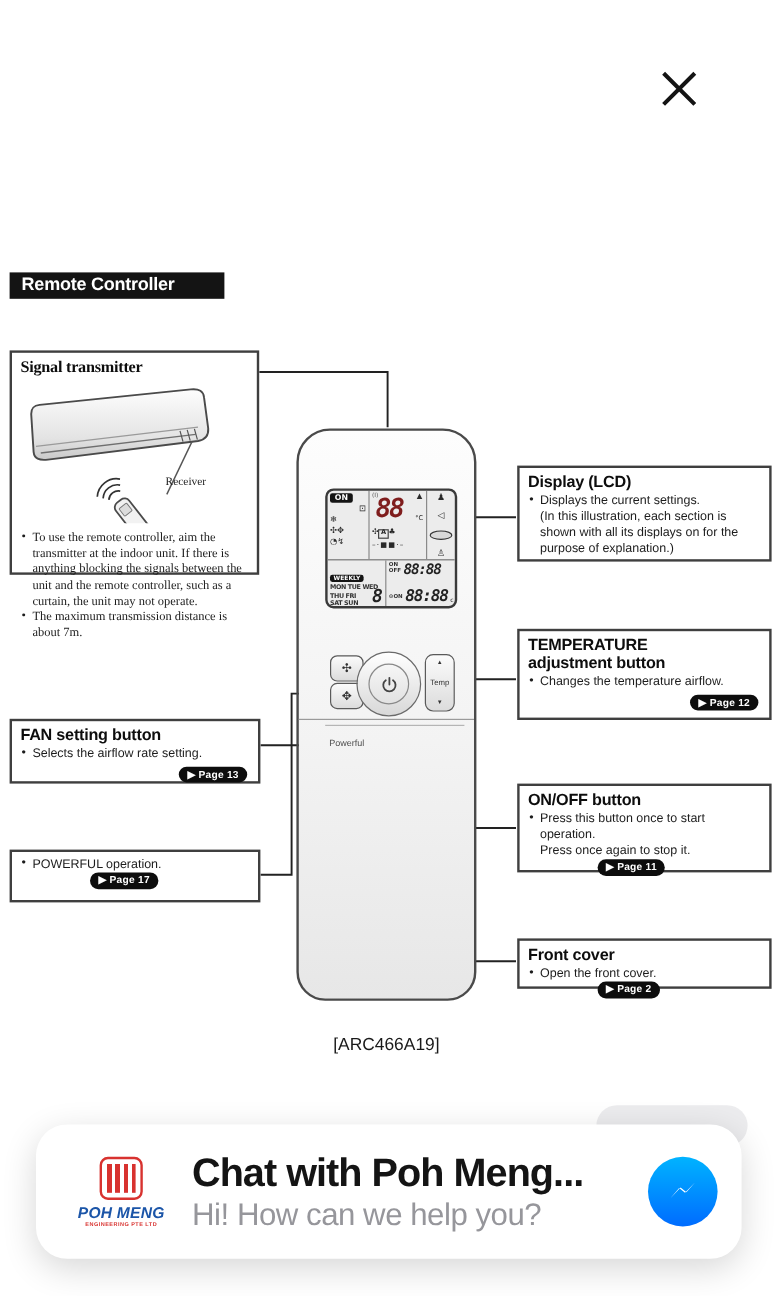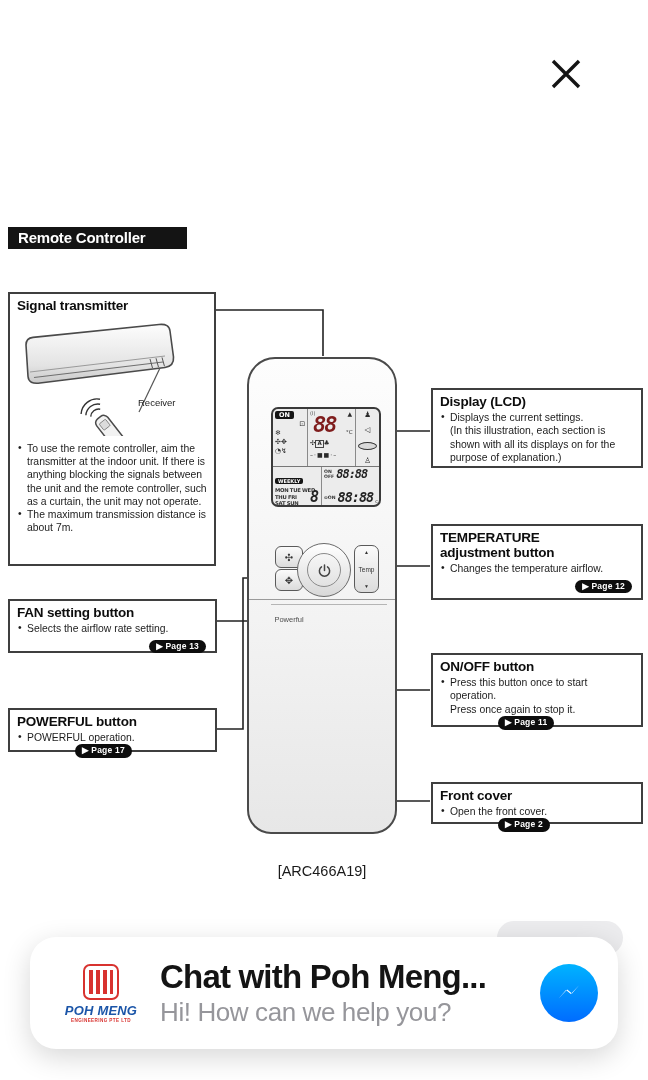--- a/index.html
+++ b/index.html
@@ -118,21 +118,21 @@
     </g>
     <g fill="#111">
       <circle cx="284" cy="556" r="2.6"></circle>
         <circle cx="284" cy="578" r="2.6"></circle>
       <circle cx="369" cy="566" r="2.6"></circle>
         <circle cx="322" cy="592" r="2.6"></circle>
       <circle cx="375" cy="801" r="2.6"></circle>
     </g>
   </svg>
 
-  <div class="cbox" style="left:8px;top:292px;width:208px;height:274px;">
+  <div class="cbox" style="left:8px;top:292px;width:208px;height:187px;font-family:Liberation Serif, serif;">
     <div class="box-title">Signal transmitter</div>
     <svg width="200" height="122" viewBox="0 0 200 122" style="position:absolute;left:3px;top:20px;">
       <defs>
         <linearGradient id="acg" x1="0" y1="0" x2="0" y2="1">
           <stop offset="0" stop-color="#fdfdfd"></stop>
             <stop offset="0.7" stop-color="#e3e3e3"></stop>
             <stop offset="1" stop-color="#c9c9c9"></stop>
         </linearGradient>
       </defs>
       <path d="M13 31 C13 26 15 24 20 23.4 L146 10.5 C153 9.8 156.5 12 157 17 L160.5 43 C161 49.5 158 52.5 152 53.5 L27 69 C19.5 70 15.5 68 15 62.5 Z" fill="url(#acg)" stroke="#4a4a4a" stroke-width="1.6"></path>
@@ -153,21 +153,20 @@
     </div>
   </div>
 
   <div class="cbox" style="left:8px;top:599px;width:209px;height:54px;">
     <div class="box-title">FAN setting button</div>
     <div class="bullet">Selects the airflow rate setting.</div>
     <div class="badge-row"><span class="pbadge">▶ Page 13</span></div>
   </div>
 
   <div class="cbox" style="left:8px;top:708px;width:209px;height:44px;">
-    <div class="box-title">POWERFUL button</div>
     <div class="bullet">
       <span>POWERFUL operation.</span>
       <span class="pbadge">▶ Page 17</span>
     </div>
   </div>
 
   <div class="cbox" style="left:431px;top:388px;width:212px;height:80px;">
     <div class="box-title">Display (LCD)</div>
     <div class="bullet">Displays the current settings.</div>
     <div class="note">(In this illustration, each section is shown with all its displays on for the purpose of explanation.)</div>

